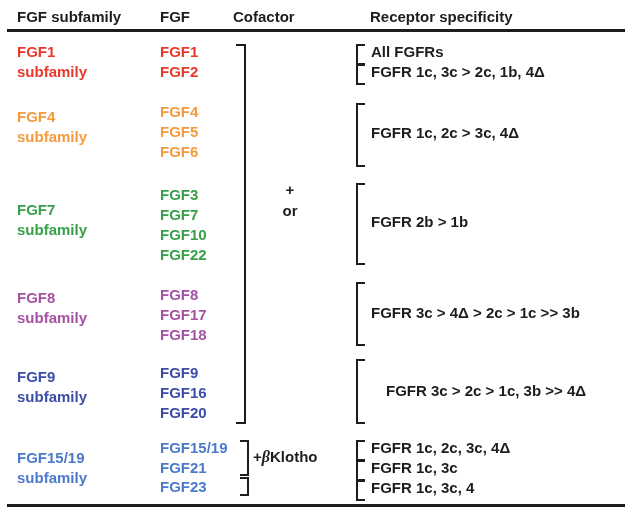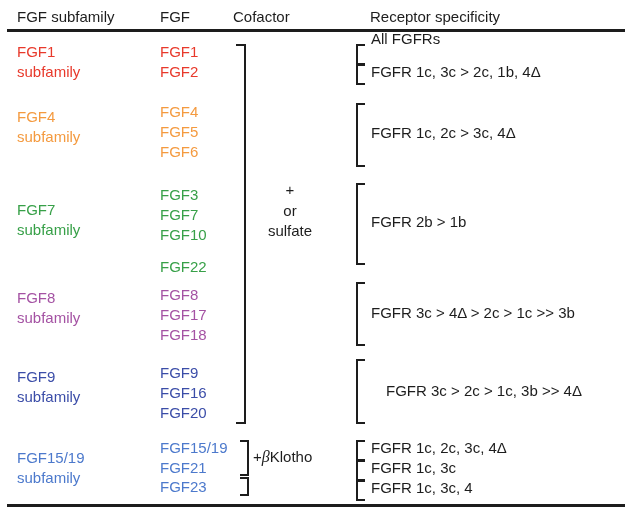--- a/index.html
+++ b/index.html
@@ -1,21 +1,21 @@
 <!DOCTYPE html>
 <html><head>
 <meta charset="utf-8">
 <style>
   html,body{margin:0;padding:0;background:#ffffff;}
   .figure{
     position:relative;
     width:629px;height:517px;
     background:#ffffff;
     font-family:"Liberation Sans", sans-serif;
-    font-weight:normal;
+    font-weight:bold;
     font-size:15px;
     color:#1d1d1d;
     overflow:hidden;
   }
   .txt{position:absolute;white-space:nowrap;line-height:20px;}
   .hdr{top:7px;}
   .rule{position:absolute;left:7px;width:618px;height:3px;background:#1d1d1d;}
   .rule-top{top:29px;}
   .rule-bottom{top:504px;}
   .bracket-close{ 
@@ -53,50 +53,49 @@
   <span class="txt hdr" style="left:370px">Receptor specificity</span>
 
   <div class="rule rule-top"></div>
   <div class="rule rule-bottom"></div>
 
   <div class="bracket-close big-bracket"></div>
 
   <div class="cofactor-block">
     <div>+</div>
     <div>or</div>
-    <div>sulfate</div>
   </div>
 
   <div class="bracket-close" style="left:240px;top:440px;width:7px;height:32px;"></div>
   <span class="klotho-text" style="left:253px;top:447px;"><span>+</span><span class="greek">β</span><span>Klotho</span></span>
 
   <div class="bracket-close" style="left:240px;top:477px;width:7px;height:15px;"></div>
 
   <div id="groups">
       <span class="txt" style="left: 17px; top: 42px; color: rgb(232, 57, 43);">FGF1</span>
       <span class="txt" style="left: 17px; top: 62px; color: rgb(232, 57, 43);">subfamily</span>
       <span class="txt" style="left: 160px; top: 42px; color: rgb(232, 57, 43);">FGF1</span>
       <span class="txt" style="left: 160px; top: 62px; color: rgb(232, 57, 43);">FGF2</span>
       <div class="bracket-open" style="left: 356px; top: 44px; width: 7px; height: 17px;"></div>
-      <span class="txt" style="left: 371px; top: 29px; text-align: center;">All FGFRs</span>
+      <span class="txt" style="left: 371px; top: 42px; text-align: center;">All FGFRs</span>
       <div class="bracket-open" style="left: 356px; top: 64px; width: 7px; height: 17px;"></div>
       <span class="txt" style="left: 371px; top: 62px;">FGFR 1c, 3c &gt; 2c, 1b, 4Δ</span>
       <span class="txt" style="left: 17px; top: 107px; color: rgb(244, 154, 63);">FGF4</span>
       <span class="txt" style="left: 17px; top: 127px; color: rgb(244, 154, 63);">subfamily</span>
       <span class="txt" style="left: 160px; top: 102px; color: rgb(244, 154, 63);">FGF4</span>
       <span class="txt" style="left: 160px; top: 122px; color: rgb(244, 154, 63);">FGF5</span>
       <span class="txt" style="left: 160px; top: 142px; color: rgb(244, 154, 63);">FGF6</span>
       <div class="bracket-open" style="left: 356px; top: 103px; width: 7px; height: 60px;"></div>
       <span class="txt" style="left: 371px; top: 123px;">FGFR 1c, 2c &gt; 3c, 4Δ</span>
       <span class="txt" style="left: 17px; top: 200px; color: rgb(55, 160, 72);">FGF7</span>
       <span class="txt" style="left: 17px; top: 220px; color: rgb(55, 160, 72);">subfamily</span>
       <span class="txt" style="left: 160px; top: 185px; color: rgb(55, 160, 72);">FGF3</span>
       <span class="txt" style="left: 160px; top: 205px; color: rgb(55, 160, 72);">FGF7</span>
       <span class="txt" style="left: 160px; top: 225px; color: rgb(55, 160, 72);">FGF10</span>
-      <span class="txt" style="left: 160px; top: 245px; color: rgb(55, 160, 72); margin-top: 12px;">FGF22</span>
+      <span class="txt" style="left: 160px; top: 245px; color: rgb(55, 160, 72);">FGF22</span>
       <div class="bracket-open" style="left: 356px; top: 183px; width: 7px; height: 78px;"></div>
       <span class="txt" style="left: 371px; top: 212px;">FGFR 2b &gt; 1b</span>
       <span class="txt" style="left: 17px; top: 288px; color: rgb(164, 82, 163);">FGF8</span>
       <span class="txt" style="left: 17px; top: 308px; color: rgb(164, 82, 163);">subfamily</span>
       <span class="txt" style="left: 160px; top: 285px; color: rgb(164, 82, 163);">FGF8</span>
       <span class="txt" style="left: 160px; top: 305px; color: rgb(164, 82, 163);">FGF17</span>
       <span class="txt" style="left: 160px; top: 325px; color: rgb(164, 82, 163);">FGF18</span>
       <div class="bracket-open" style="left: 356px; top: 282px; width: 7px; height: 60px;"></div>
       <span class="txt" style="left: 371px; top: 303px;">FGFR 3c &gt; 4Δ &gt; 2c &gt; 1c &gt;&gt; 3b</span>
       <span class="txt" style="left: 17px; top: 367px; color: rgb(59, 77, 168);">FGF9</span>

